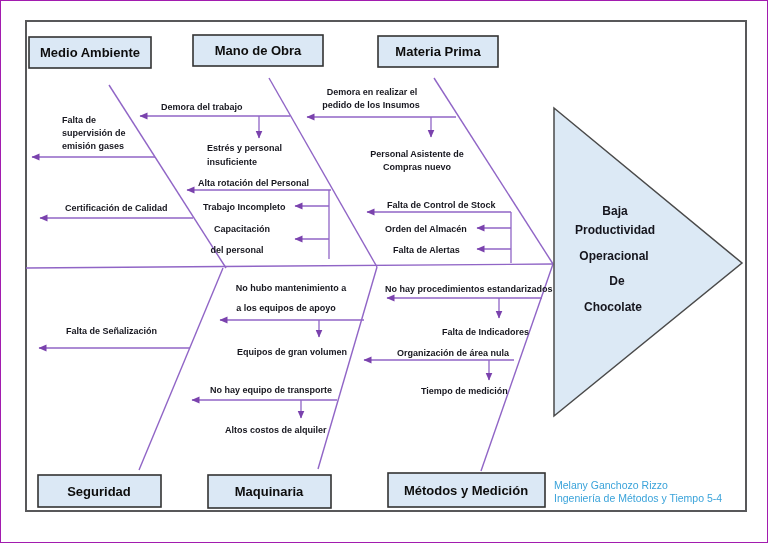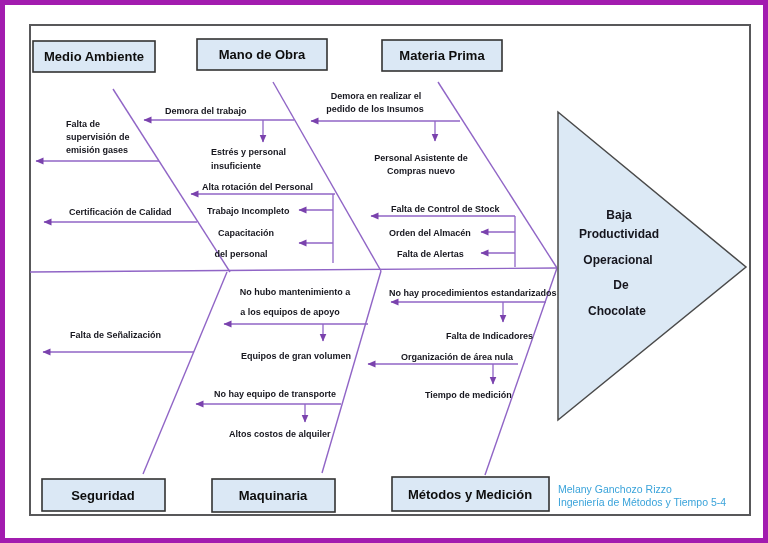--- a/index.html
+++ b/index.html
@@ -1,19 +1,19 @@
 <!DOCTYPE html>
 <html><head>
 <meta charset="utf-8">
 <style>
   html,body{margin:0;padding:0;background:#ffffff;}
   .page{
     box-sizing:border-box;
     width:768px;height:543px;
-    border:5px solid #a21caf;
+    border:1px solid #a21caf;
     background:#ffffff;
     position:relative;
     font-family:"Liberation Sans", sans-serif;
     overflow:hidden;
   }
   svg{display:block;}
   .bone{stroke:#9065c6;stroke-width:1.4;fill:none;}
   .subline{stroke:#9065c6;stroke-width:1.3;fill:none;}
   .frame{fill:#ffffff;stroke:#58585a;stroke-width:2;}
   .catbox{fill:#dbe8f5;stroke:#333333;stroke-width:1.6;}

